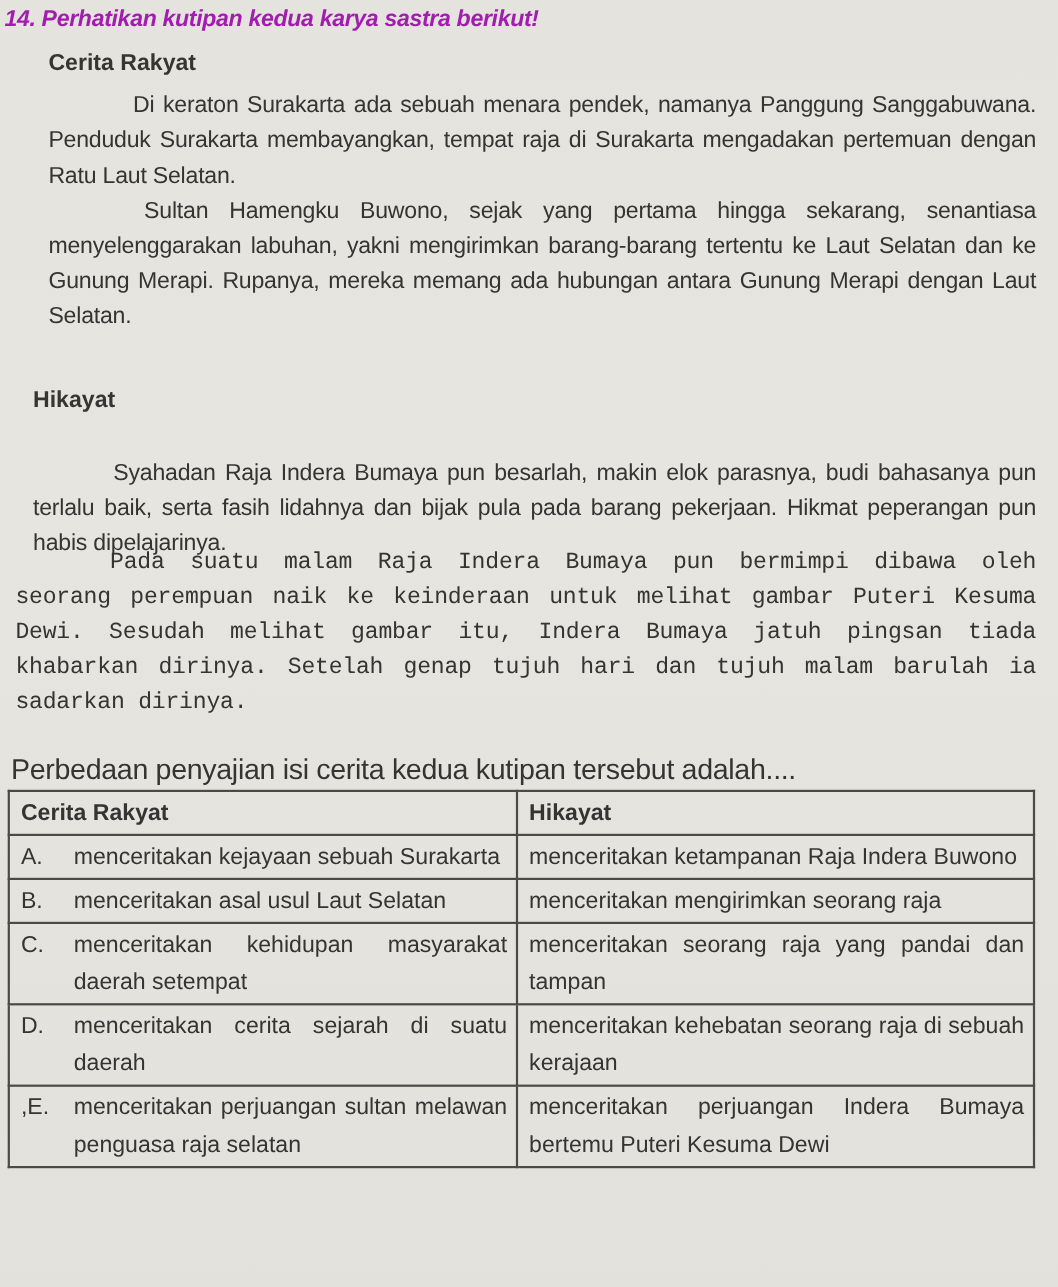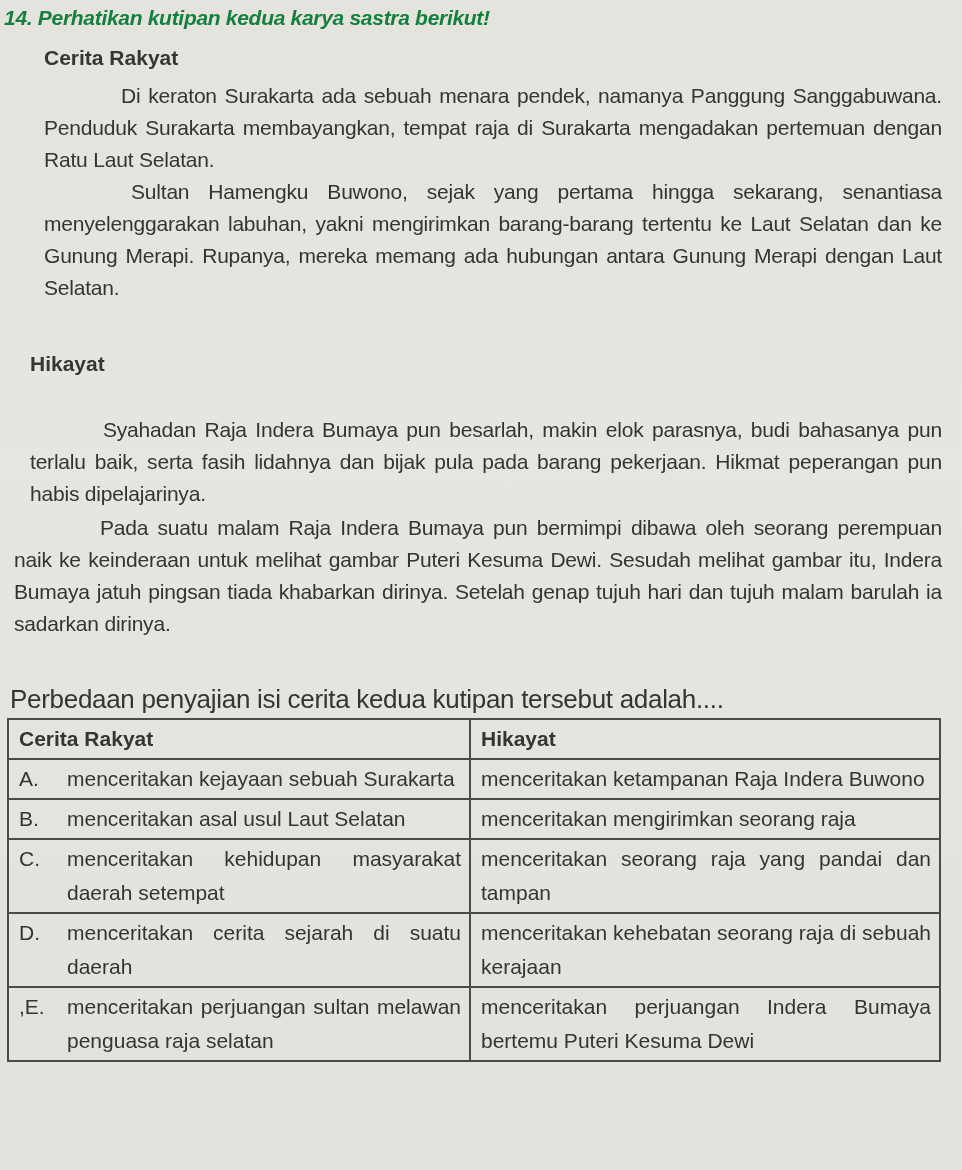--- a/index.html
+++ b/index.html
@@ -7,21 +7,21 @@
     width: 962px; height: 1170px; overflow: hidden;
     background: linear-gradient(180deg, #e4e3de 0%, #e6e5e0 40%, #e2e1dc 100%);
     font-family: "Liberation Sans", sans-serif;
     color: #2e2e2c;
     position: relative;
   }
   .page { position: absolute; left: 0; top: 0; width: 962px; height: 1170px; }
   .q-title {
     position: absolute; left: 4px; top: 6px;
     font-size: 21px; font-style: italic; font-weight: bold;
-    letter-spacing: -0.3px; color: #15803d;
+    letter-spacing: -0.3px; color: #a21caf;
   }
   .section-head {
     position: absolute; font-size: 21px; font-weight: bold; color: #353533;
   }
   .para {
     position: absolute; font-size: 21px; line-height: 32px;
     text-align: justify; color: #343432; letter-spacing: -0.2px;
   }
   .question {
     position: absolute; left: 10px; top: 684px; font-size: 26px; color: #343432;
@@ -51,21 +51,21 @@
   <div class="section-head" style="left:44px; top:46px;">Cerita Rakyat</div>
 
   <div class="para" style="left:44px; top:176px; width:898px; text-indent:87px;">Sultan Hamengku Buwono, sejak yang pertama hingga sekarang, senantiasa menyelenggarakan labuhan, yakni mengirimkan barang-barang tertentu ke Laut Selatan dan ke Gunung Merapi. Rupanya, mereka memang ada hubungan antara Gunung Merapi dengan Laut Selatan.</div>
 
   <div class="para" style="left:44px; top:80px; width:898px; text-indent:77px;">Di keraton Surakarta ada sebuah menara pendek, namanya Panggung Sanggabuwana. Penduduk Surakarta membayangkan, tempat raja di Surakarta mengadakan pertemuan dengan Ratu Laut Selatan.</div>
 
   <div class="section-head" style="left:30px; top:352px;">Hikayat</div>
 
   <div class="para" style="left:30px; top:386px; width:912px; text-indent:73px;margin-top:28px;">Syahadan Raja Indera Bumaya pun besarlah, makin elok parasnya, budi bahasanya pun terlalu baik, serta fasih lidahnya dan bijak pula pada barang pekerjaan. Hikmat peperangan pun habis dipelajarinya.</div>
 
-  <div class="para" style="left:14px; top:512px; width:928px; text-indent:86px;">Pada suatu malam Raja Indera Bumaya pun bermimpi dibawa oleh seorang perempuan naik ke keinderaan untuk melihat gambar Puteri Kesuma Dewi. Sesudah melihat gambar itu, Indera Bumaya jatuh pingsan tiada khabarkan dirinya. Setelah genap tujuh hari dan tujuh malam barulah ia sadarkan dirinya.</div>
+  <div class="para" style="left:14px; top:496px; width:928px; text-indent:86px;font-family:Liberation Mono, monospace;">Pada suatu malam Raja Indera Bumaya pun bermimpi dibawa oleh seorang perempuan naik ke keinderaan untuk melihat gambar Puteri Kesuma Dewi. Sesudah melihat gambar itu, Indera Bumaya jatuh pingsan tiada khabarkan dirinya. Setelah genap tujuh hari dan tujuh malam barulah ia sadarkan dirinya.</div>
 
   <div class="question">Perbedaan penyajian isi cerita kedua kutipan tersebut adalah....</div>
 
   <table class="options">
     <thead>
       <tr>
         <th class="col-left">Cerita Rakyat</th>
         <th>Hikayat</th>
       </tr>
     </thead>

